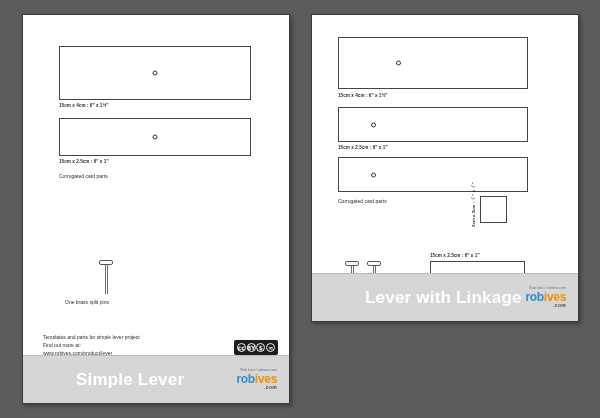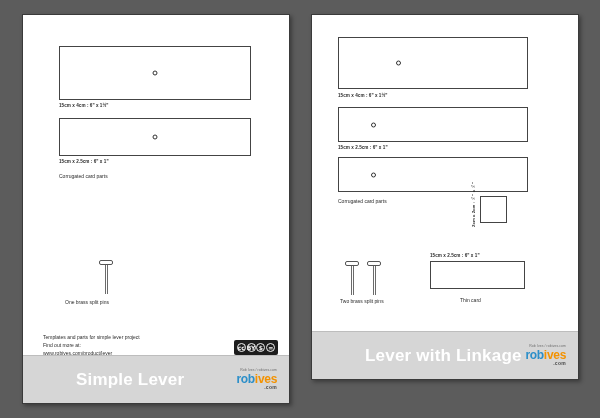--- a/index.html
+++ b/index.html
@@ -33,21 +33,21 @@
     left: 22px;
     top: 14px;
     width: 268px;
     height: 390px;
   }
 
   .page-right {
     left: 311px;
     top: 14px;
     width: 268px;
-    height: 366px;
+    height: 308px;
   }
 
   .sheet {
     position: absolute;
     left: 0;
     top: 0;
     right: 0;
     bottom: 0;
   }
 

